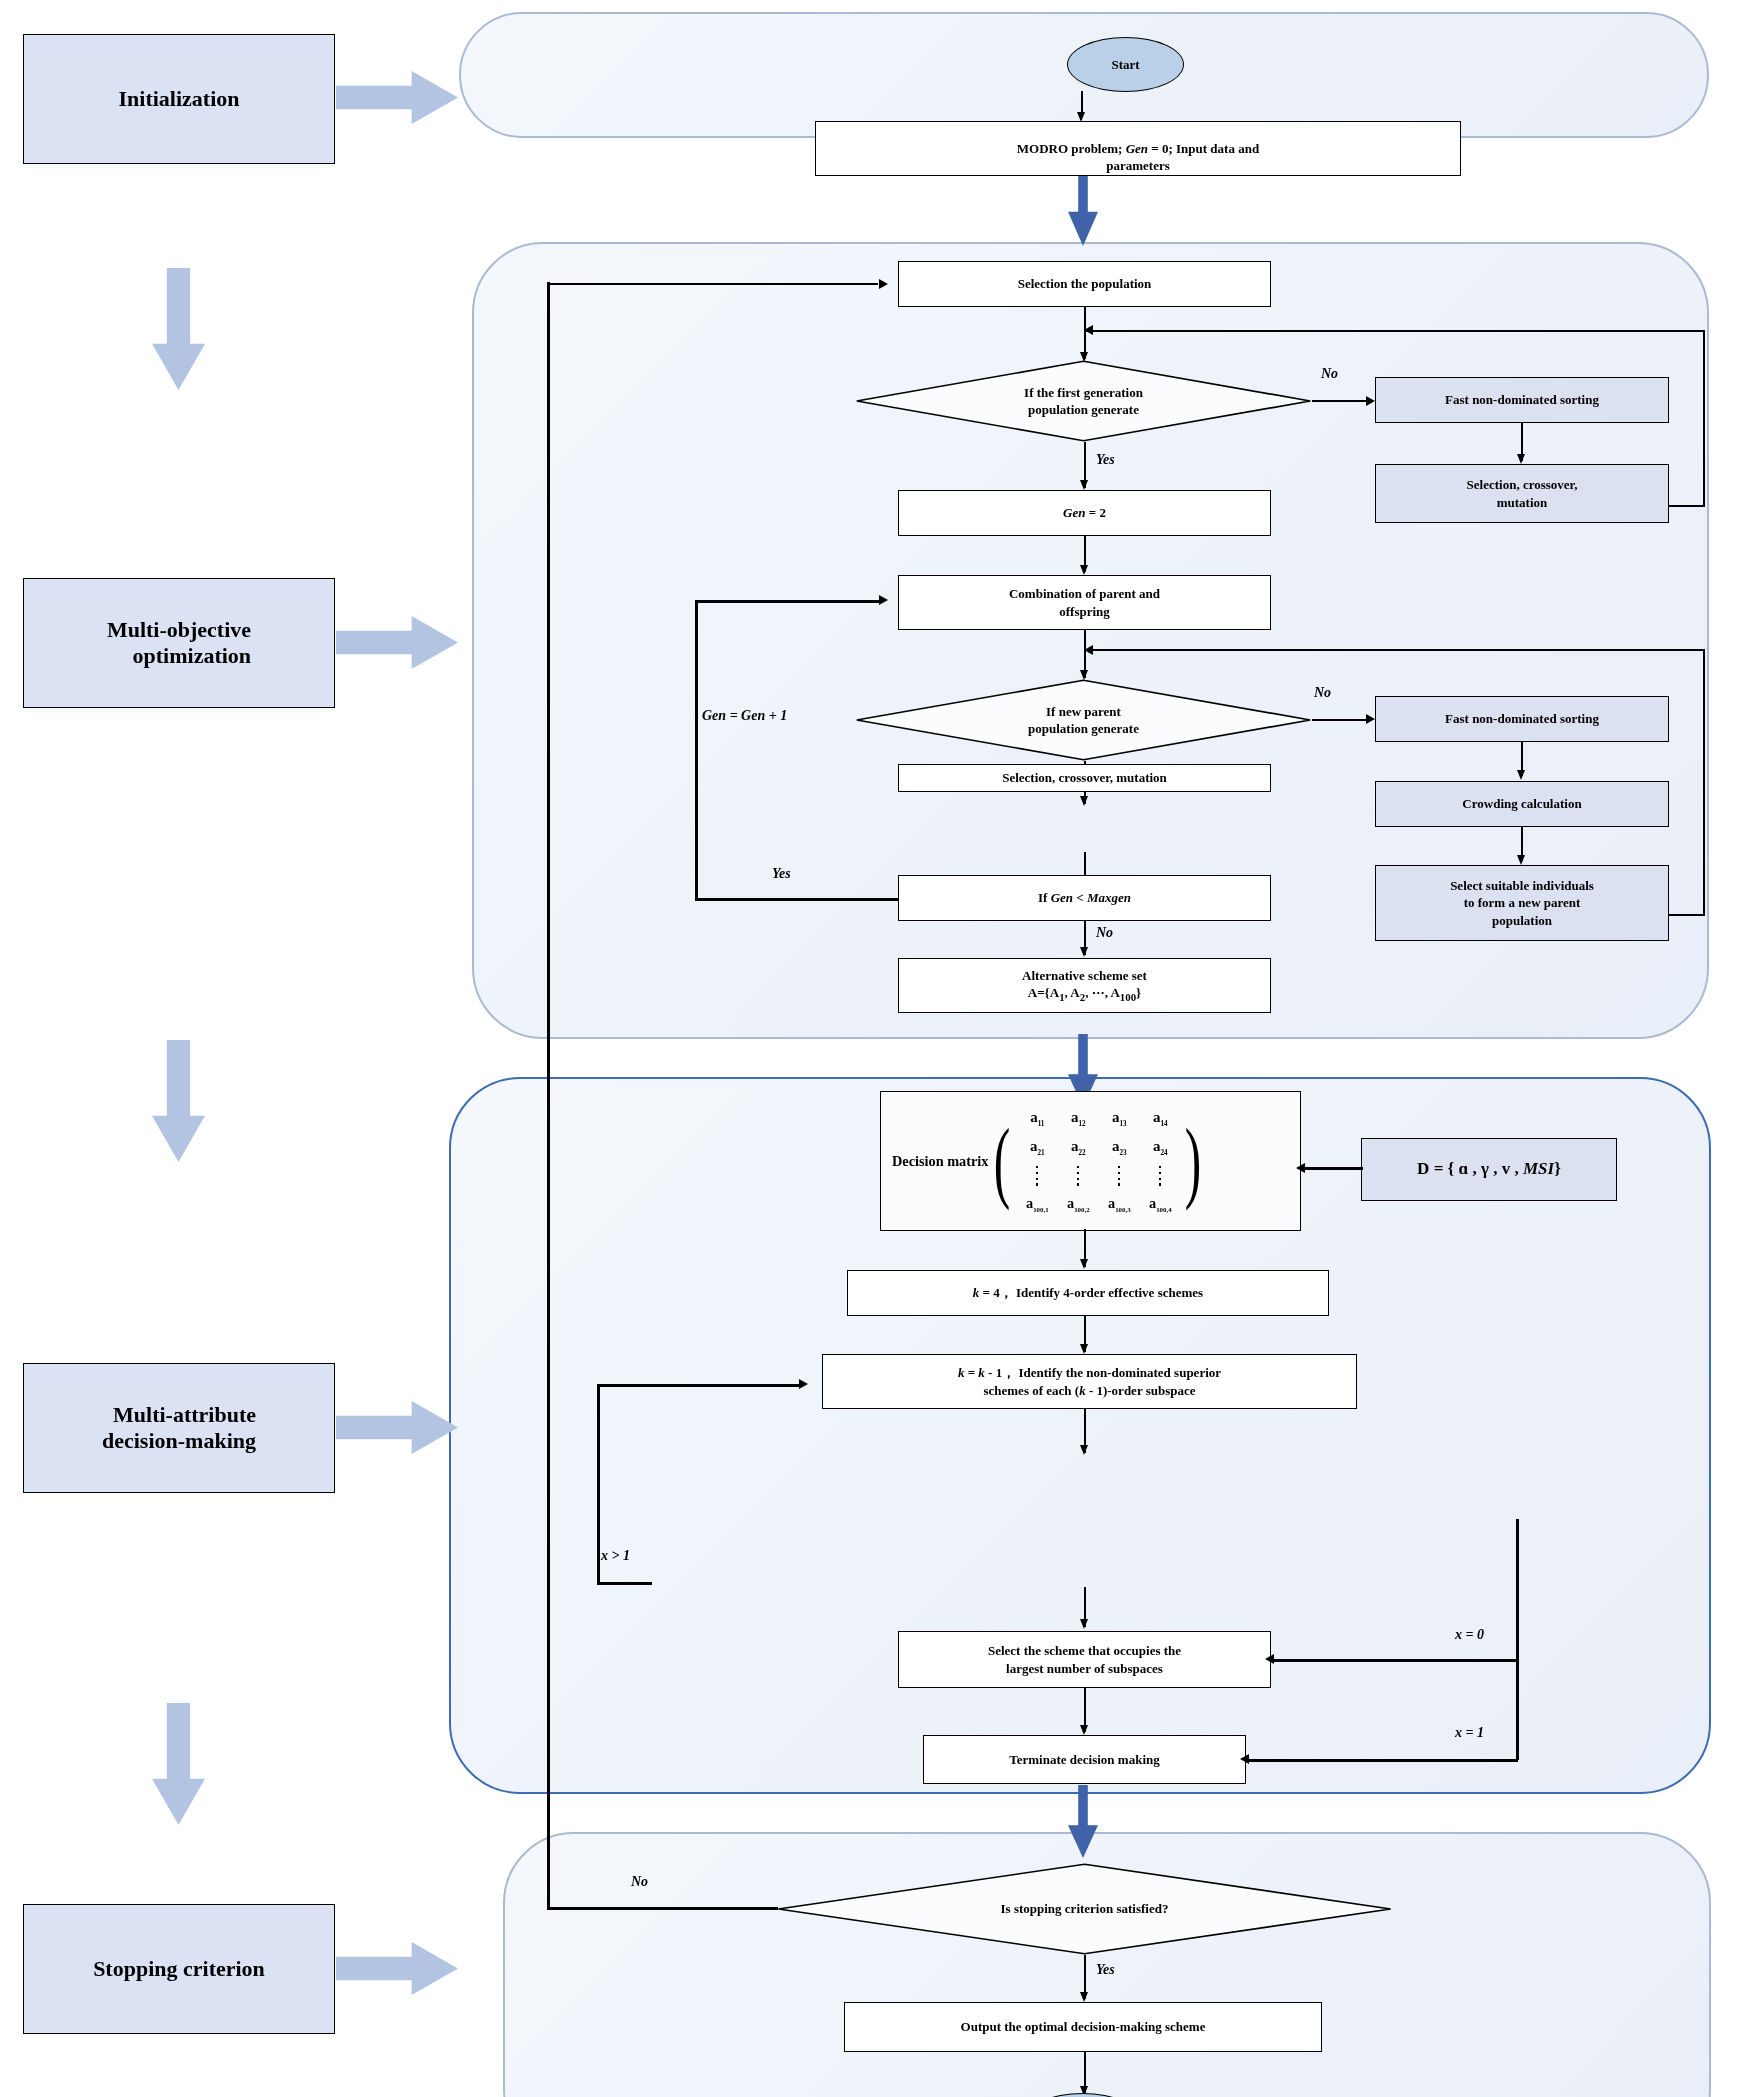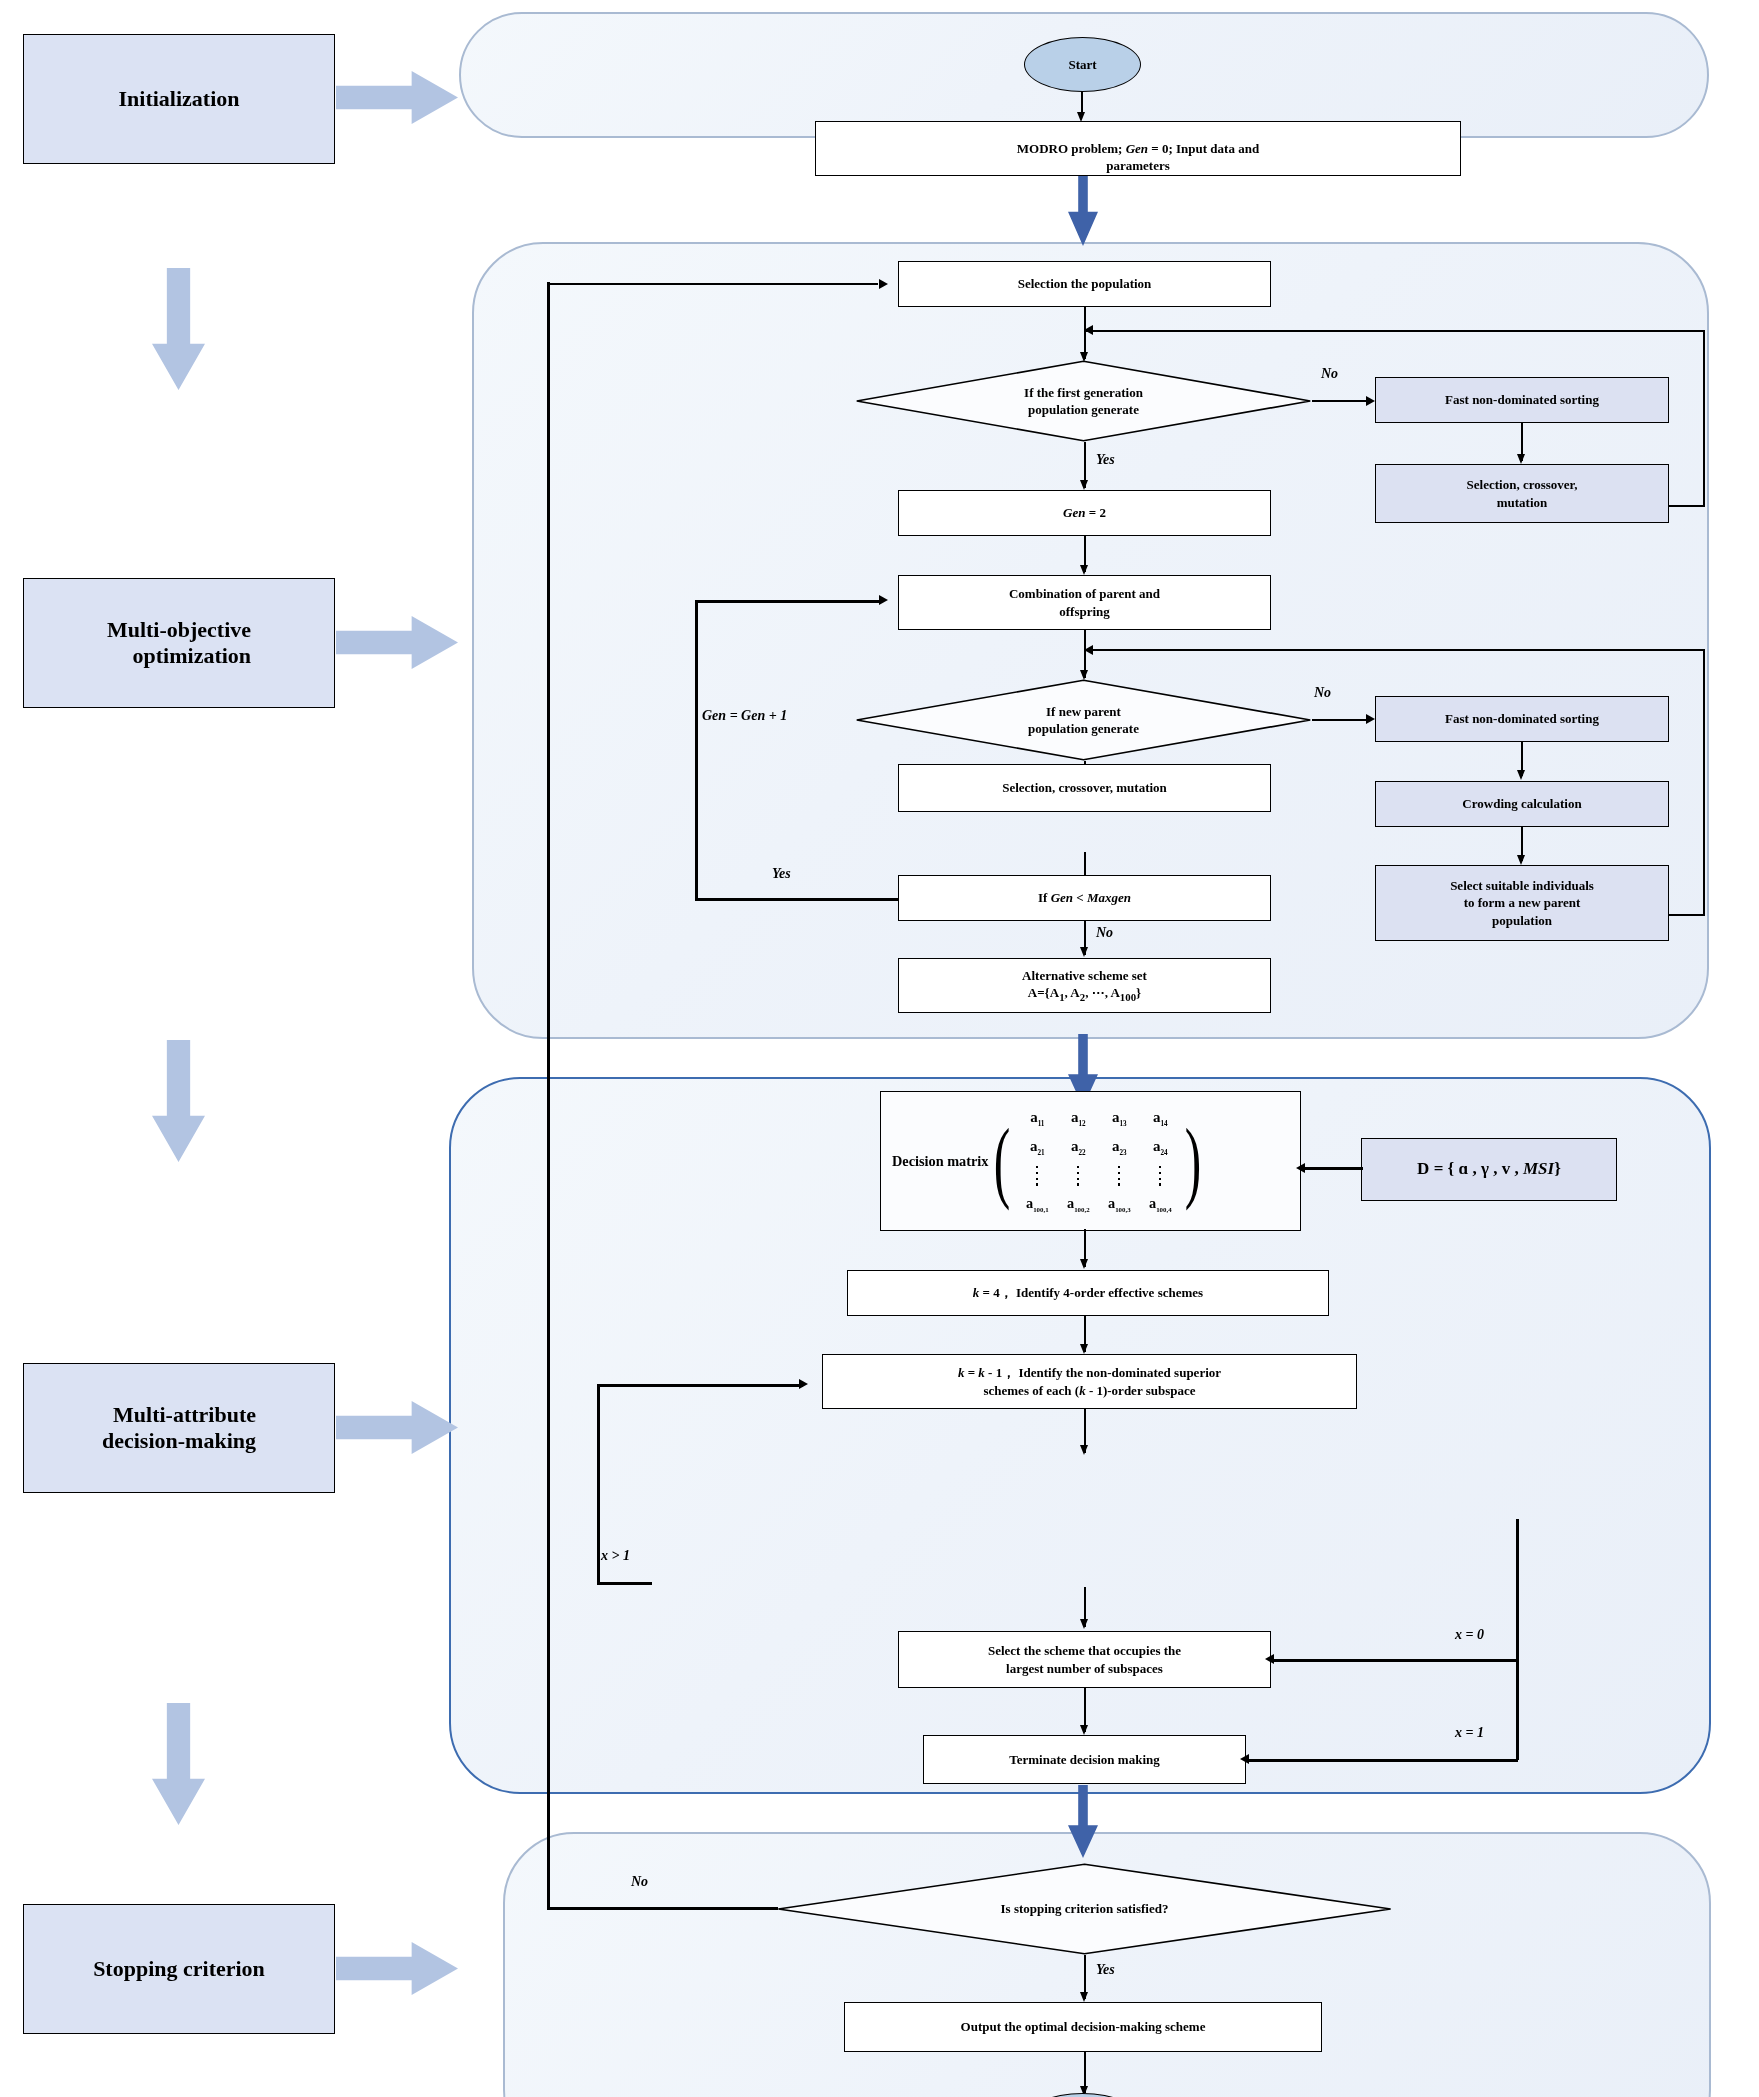--- a/index.html
+++ b/index.html
@@ -101,21 +101,21 @@
   <div class="blockarrow right" style="left:336px;top:616px;width:122px;height:53px;"></div>
   <div class="blockarrow down" style="left:152px;top:1040px;width:53px;height:122px;"></div>
   <div class="blockarrow right" style="left:336px;top:1401px;width:122px;height:53px;"></div>
   <div class="blockarrow down" style="left:152px;top:1703px;width:53px;height:122px;"></div>
   <div class="blockarrow right" style="left:336px;top:1942px;width:122px;height:53px;"></div>
 
   <div class="stagearrow" style="left:1068px;top:170px;width:30px;height:76px;"></div>
   <div class="stagearrow" style="left:1068px;top:1034px;width:30px;height:73px;"></div>
   <div class="stagearrow" style="left:1068px;top:1785px;width:30px;height:73px;"></div>
 
-  <div class="node term" style="left:1024px;top:37px;width:117px;height:55px;text-align:right;">
+  <div class="node term" style="left:1067px;top:37px;width:117px;height:55px;text-align:right;">
     <span>Start</span>
   </div>
   <div class="v" style="left:1081px;top:91px;height:24px;"></div>
   <div class="av d" style="left:1077px;top:112px;"></div>
   <div class="node proc" style="left:815px;top:121px;width:646px;height:55px;align-items:flex-end;">
     <span>MODRO problem; <i>Gen</i> = 0; Input data and<br>parameters</span>
   </div>
 
   <div class="node proc" style="left:898px;top:261px;width:373px;height:46px;">
     <span>Selection the population</span>
@@ -207,21 +207,21 @@
 
   <div class="h" style="left:1669px;top:914px;width:36px;"></div>
   <div class="v" style="left:1703px;top:649px;height:267px;"></div>
   <div class="h" style="left:1084px;top:649px;width:620px;"></div>
   <div class="ah l" style="left:1084px;top:645px;"></div>
 
   <div class="v" style="left:1084px;top:761px;height:43px;"></div>
   <div class="av d" style="left:1080px;top:796px;"></div>
   <div class="elab" style="left:1096px;top:769px;">Yes</div>
 
-  <div class="node proc" style="left:898px;top:764px;width:373px;height:48px;">
+  <div class="node proc" style="left:898px;top:764px;width:373px;height:28px;">
     <span>Selection, crossover, mutation</span>
   </div>
   <div class="v" style="left:1084px;top:852px;height:31px;"></div>
   <div class="av d" style="left:1080px;top:877px;"></div>
 
   <div class="node proc" style="left:898px;top:875px;width:373px;height:46px;">
     <span>If <i>Gen</i> &lt; <i>Maxgen</i></span>
   </div>
   <div class="v" style="left:1084px;top:921px;height:34px;"></div>
   <div class="av d" style="left:1080px;top:947px;"></div>

